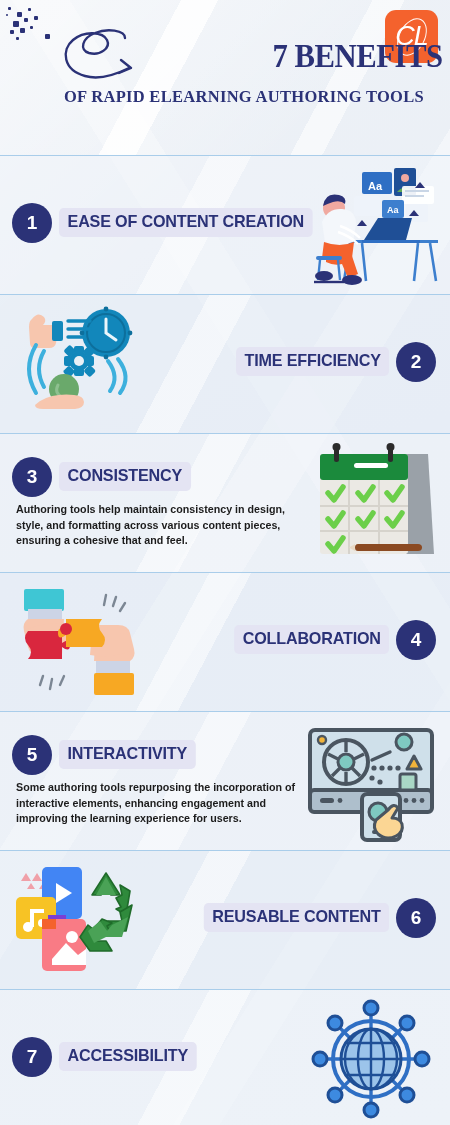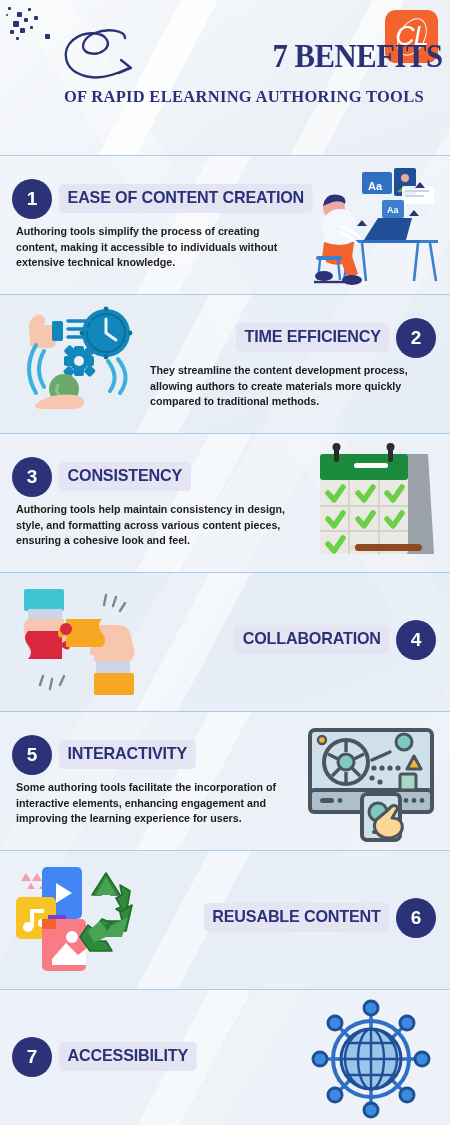--- a/index.html
+++ b/index.html
@@ -239,21 +239,20 @@
   </div>
 
   <div class="section">
     <div class="sec-sheen"></div>
     <div class="sec-inner">
       <div class="content">
         <div class="head-line">
           <div class="badge">1</div>
           <div class="pill">EASE OF CONTENT CREATION</div>
         </div>
-        <div class="body-text">Authoring tools simplify the process of creating content, making it accessible to individuals without extensive technical knowledge.</div>
       </div>
       <div class="art">
         <svg width="138" height="122" viewBox="0 0 138 122">
           <rect x="60" y="8" width="30" height="22" rx="2" fill="#2f6fc4"></rect>
           <rect x="92" y="4" width="22" height="28" rx="2" fill="#1f4f96"></rect>
           <circle cx="103" cy="14" r="4" fill="#f0a9a0"></circle>
           <path d="M95 28 q8-9 16 0z" fill="#5ea85a"></path>
           <rect x="100" y="22" width="32" height="18" rx="2" fill="#ffffff" opacity="0.92"></rect>
           <rect x="103" y="26" width="24" height="2" fill="#c9d6e6"></rect>
           <rect x="103" y="31" width="19" height="2" fill="#c9d6e6"></rect>
@@ -287,21 +286,20 @@
   </div>
 
   <div class="section alt">
     <div class="sec-sheen"></div>
     <div class="sec-inner reverse">
       <div class="content rightcol">
         <div class="head-line right">
           <div class="badge">2</div>
           <div class="pill">TIME EFFICIENCY</div>
         </div>
-        <div class="body-text">They streamline the content development process, allowing authors to create materials more quickly compared to traditional methods.</div>
       </div>
       <div class="art">
         <svg width="138" height="122" viewBox="0 0 138 122">
           <circle cx="96" cy="30" r="24" fill="#1287bb"></circle>
           <circle cx="96" cy="30" r="19" fill="none" stroke="#0d6f9c" stroke-width="2"></circle>
           <path d="M96 16 v14 l10 7" stroke="#eaf6fb" stroke-width="3" fill="none" stroke-linecap="round"></path>
           <circle cx="96" cy="6" r="2.4" fill="#0d6f9c"></circle>
           <circle cx="96" cy="54" r="2.4" fill="#0d6f9c"></circle>
           <circle cx="72" cy="30" r="2.4" fill="#0d6f9c"></circle>
           <circle cx="120" cy="30" r="2.4" fill="#0d6f9c"></circle>
@@ -333,21 +331,21 @@
   </div>
 
   <div class="section">
     <div class="sec-sheen"></div>
     <div class="sec-inner">
       <div class="content">
         <div class="head-line">
           <div class="badge">3</div>
           <div class="pill">CONSISTENCY</div>
         </div>
-        <div class="body-text">Authoring tools help maintain consistency in design, style, and formatting across various content pieces, ensuring a cohesive look and feel.</div>
+        <div class="body-text">Authoring tools help maintain consistency in design, style, and formatting across various content pieces, ensuring a cohesive that and feel.</div>
       </div>
       <div class="art">
         <svg width="138" height="122" viewBox="0 0 138 122">
           <path d="M104 12 h22 l6 100 h-28z" fill="#9aa1a8"></path>
           <rect x="18" y="12" width="88" height="100" rx="3" fill="#ebe9e4"></rect>
           <rect x="18" y="12" width="88" height="26" rx="3" fill="#1b8a3c"></rect>
           <rect x="52" y="21" width="34" height="5" rx="2.5" fill="#ffffff"></rect>
           <rect x="32" y="4" width="5" height="16" rx="2.5" fill="#2b2b2b"></rect>
           <circle cx="34.5" cy="5" r="4" fill="#2b2b2b"></circle>
           <rect x="86" y="4" width="5" height="16" rx="2.5" fill="#2b2b2b"></rect>
@@ -405,21 +403,21 @@
   </div>
 
   <div class="section">
     <div class="sec-sheen"></div>
     <div class="sec-inner">
       <div class="content">
         <div class="head-line">
           <div class="badge">5</div>
           <div class="pill">INTERACTIVITY</div>
         </div>
-        <div class="body-text">Some authoring tools facilitate the incorporation of interactive elements, enhancing engagement and improving the learning experience for users.</div>
+        <div class="body-text">Some authoring tools repurposing the incorporation of interactive elements, enhancing engagement and improving the learning experience for users.</div>
       </div>
       <div class="art">
         <svg width="138" height="122" viewBox="0 0 138 122">
           <rect x="8" y="10" width="122" height="72" rx="5" fill="#cfe0ea" stroke="#4a5560" stroke-width="4"></rect>
           <rect x="8" y="70" width="122" height="22" rx="4" fill="#aebfcc" stroke="#4a5560" stroke-width="4"></rect>
           <rect x="18" y="78" width="14" height="5" rx="2.5" fill="#4a5560"></rect>
           <circle cx="38" cy="80.5" r="2.4" fill="#4a5560"></circle>
           <circle cx="104" cy="80.5" r="2.4" fill="#4a5560"></circle>
           <circle cx="112" cy="80.5" r="2.4" fill="#4a5560"></circle>
           <circle cx="120" cy="80.5" r="2.4" fill="#4a5560"></circle>

